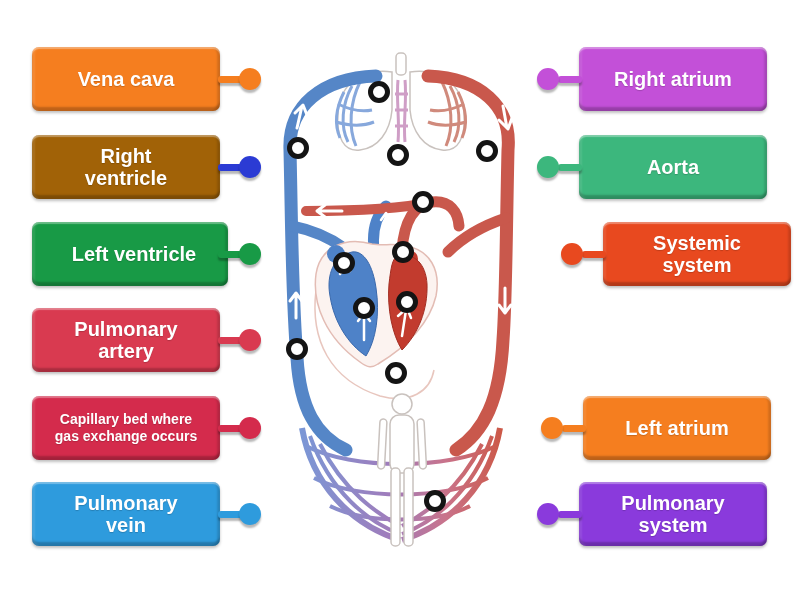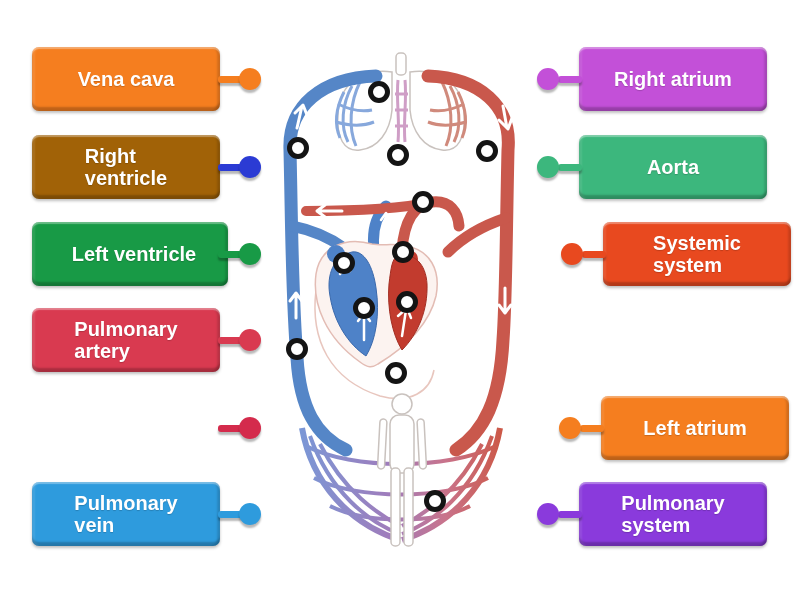--- a/index.html
+++ b/index.html
@@ -16,21 +16,21 @@
       inset 0 2px 1px rgba(255,255,255,.35),
       inset 0 -4px 2px rgba(0,0,0,.22),
       inset 3px 0 2px rgba(255,255,255,.10),
       inset -3px 0 2px rgba(0,0,0,.12),
       0 2px 3px rgba(0,0,0,.25);
   }
   .row.left .box{left:0;}
   .row.right .box{left:43px;}
   .lbl{
     color:#fff;font-weight:bold;font-size:20px;line-height:1.12;
-    white-space:pre-line;padding:0 6px;
+    text-align:center;white-space:pre-line;padding:0 6px;
     text-shadow:0 1px 1px rgba(0,0,0,.18);
   }
   .lbl.small{font-size:14px;line-height:1.2;}
   .stem{position:absolute;top:29px;height:7px;border-radius:3px;box-shadow:0 3px 2px rgba(0,0,0,.28);}
   .row.left .stem{left:186px;width:24px;}
   .row.right .stem{left:22px;width:24px;}
   .cdot{position:absolute;top:21px;width:22px;height:22px;border-radius:50%;box-shadow:0 3px 2px rgba(0,0,0,.28);}
   .row.left .cdot{left:207px;}
   .row.right .cdot{left:1px;}
 
@@ -174,20 +174,24 @@
   </div>
   <div class="row left" style="left:32px;top:308px">
     <div class="box" style="background-color: rgb(217, 58, 80);">
         <span class="lbl">Pulmonary
 artery</span>
       </div>
     <div class="stem" style="background-color: rgb(217, 58, 80);"></div>
     <div class="cdot" style="background-color: rgb(217, 58, 80);"></div>
   </div>
   <div class="row left" style="left:32px;top:396px">
+    <div class="box" style="background-color: rgb(212, 43, 76);">
+        <span class="lbl small">Capillary bed where
+gas exchange occurs</span>
+      </div>
     <div class="stem" style="background-color: rgb(212, 43, 76);"></div>
     <div class="cdot" style="background-color: rgb(212, 43, 76);"></div>
   </div>
   <div class="row left" style="left:32px;top:482px">
     <div class="box" style="background-color: rgb(46, 155, 221);">
         <span class="lbl">Pulmonary
 vein</span>
       </div>
     <div class="stem" style="background-color: rgb(46, 155, 221);"></div>
     <div class="cdot" style="background-color: rgb(46, 155, 221);"></div>
@@ -208,21 +212,21 @@
     <div class="cdot" style="background-color: rgb(60, 183, 125);"></div>
   </div>
   <div class="row right" style="left:560px;top:222px">
     <div class="box" style="background-color: rgb(232, 73, 31);">
         <span class="lbl">Systemic
 system</span>
       </div>
     <div class="stem" style="background-color: rgb(232, 73, 31);"></div>
     <div class="cdot" style="background-color: rgb(232, 73, 31);"></div>
   </div>
-  <div class="row right" style="left:558px;top:396px">
+  <div class="row right" style="left:540px;top:396px">
     <div class="box" style="background-color: rgb(245, 126, 31);">
         <span class="lbl">Left atrium</span>
       </div>
     <div class="stem" style="background-color: rgb(245, 126, 31);"></div>
     <div class="cdot" style="background-color: rgb(245, 126, 31);"></div>
   </div>
   <div class="row right" style="left:536px;top:482px">
     <div class="box" style="background-color: rgb(138, 58, 220);">
         <span class="lbl">Pulmonary
 system</span>

